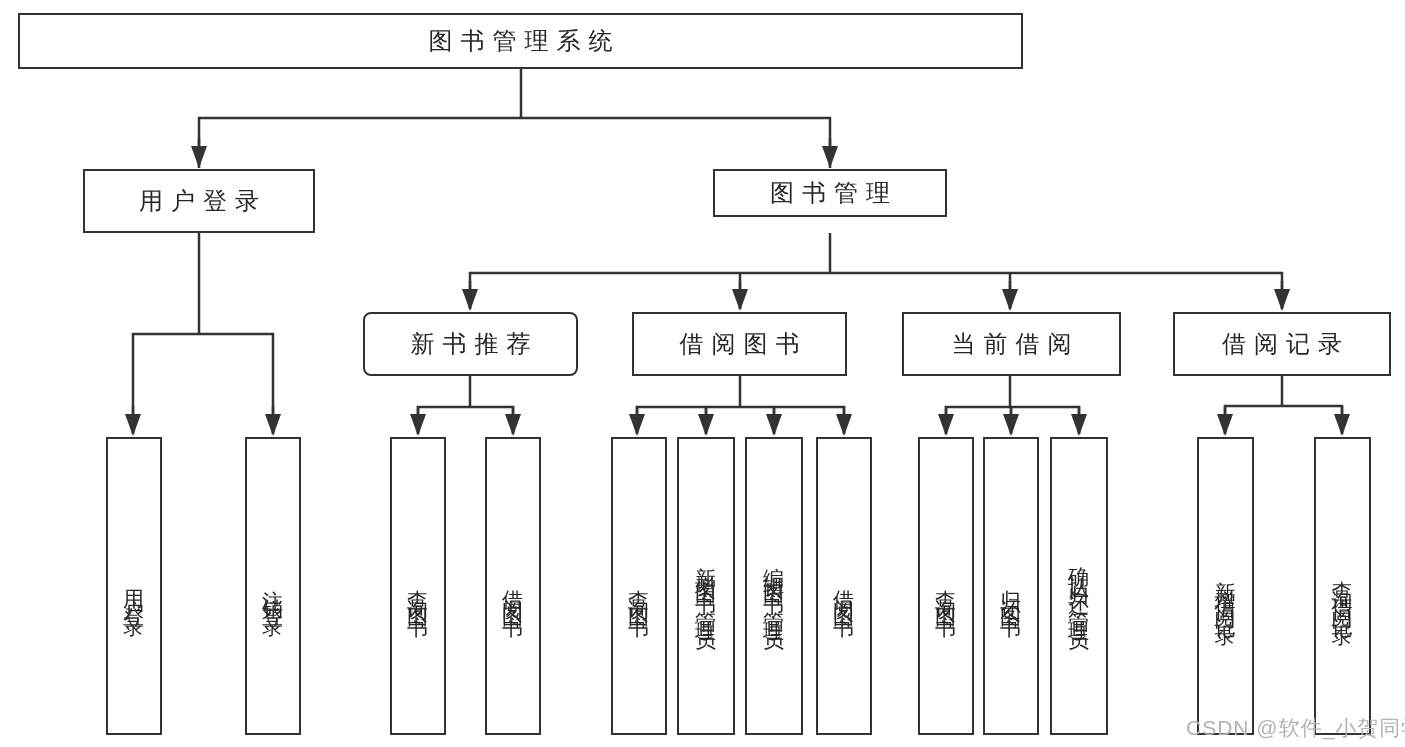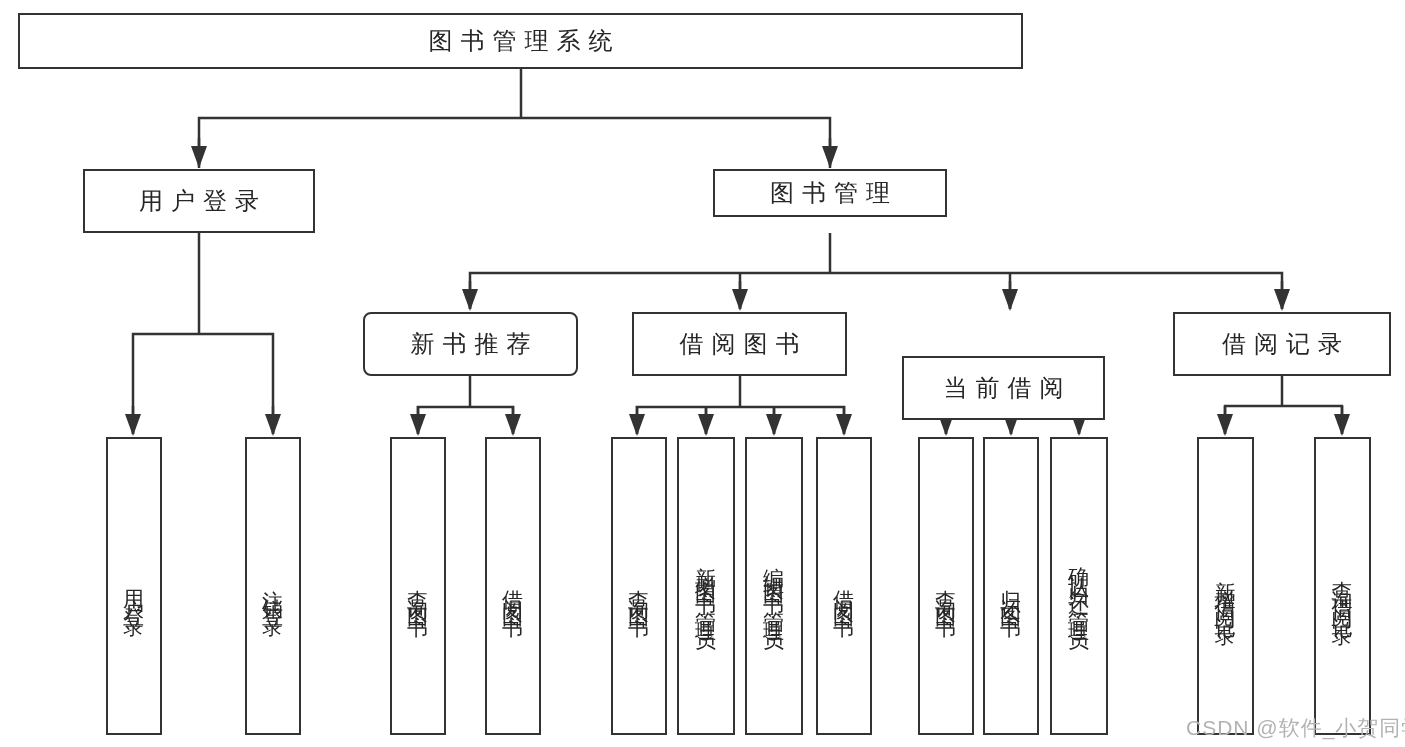--- a/index.html
+++ b/index.html
@@ -112,21 +112,21 @@
   <div class="box lvl2b">
     <span class="hlabel">图书管理</span>
   </div>
 
   <div class="box lvl3" style="left:363px;width:215px;border-radius:8px;">
     <span class="hlabel">新书推荐</span>
   </div>
   <div class="box lvl3" style="left:632px;width:215px;">
     <span class="hlabel">借阅图书</span>
   </div>
-  <div class="box lvl3" style="left:902px;width:203px;margin-top:44px;">
+  <div class="box lvl3" style="left:902px;width:219px;">
     <span class="hlabel">当前借阅</span>
   </div>
   <div class="box lvl3" style="left:1173px;width:218px;">
     <span class="hlabel">借阅记录</span>
   </div>
 
   <div class="box leaf" style="left:106px;width:56px;">
     <span class="vlabel">用户登录</span>
   </div>
   <div class="box leaf" style="left:245px;width:56px;">

